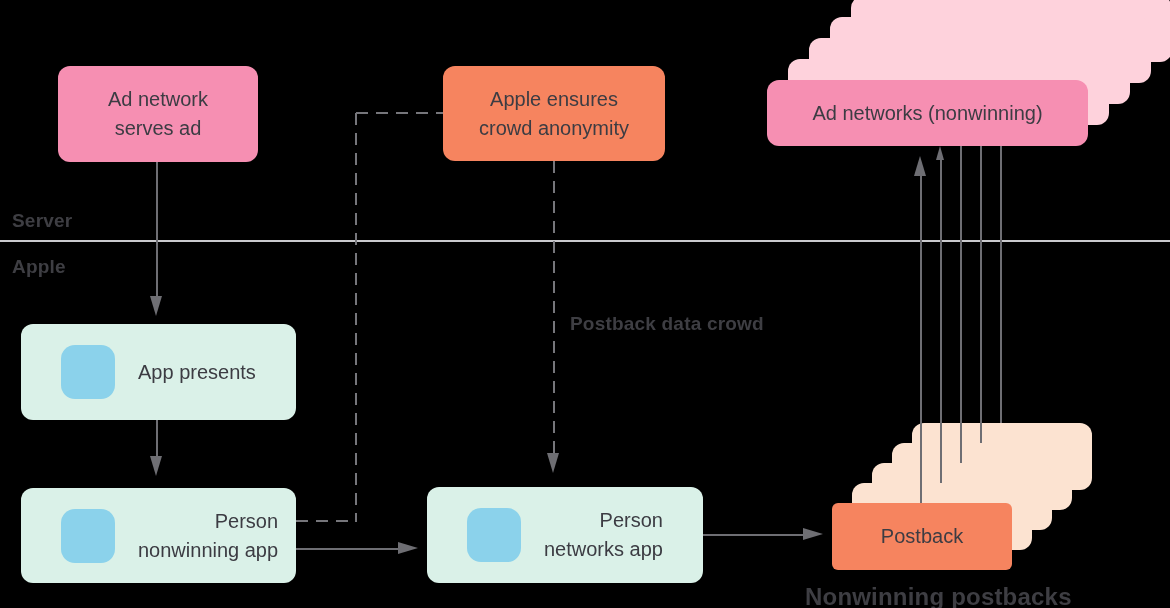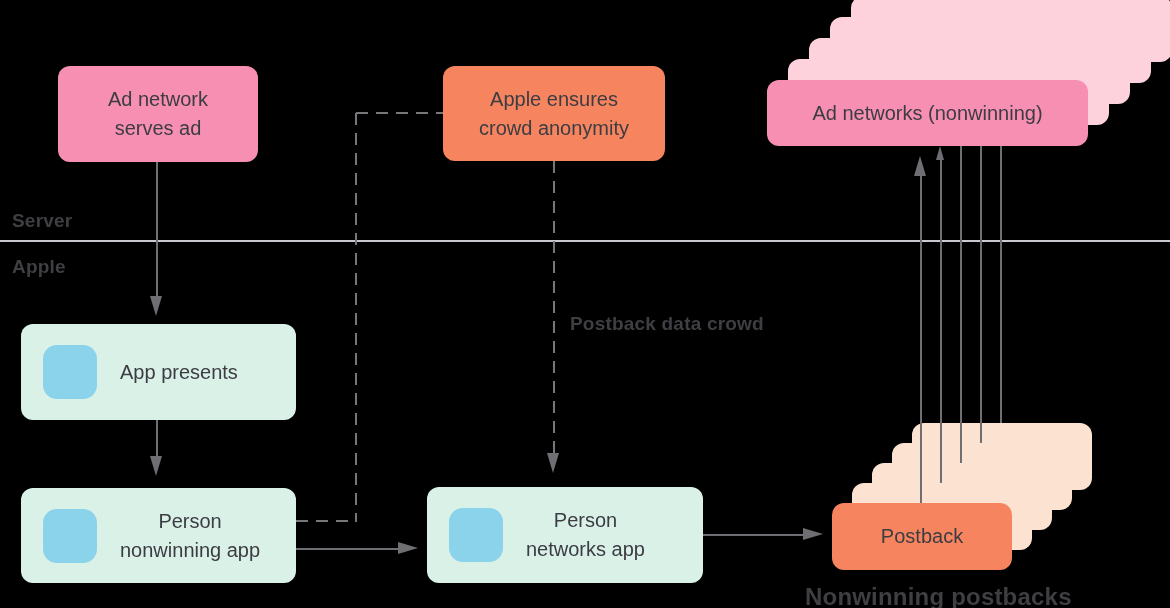--- a/index.html
+++ b/index.html
@@ -9,21 +9,21 @@
   }
   .node{
     position:absolute;border-radius:12px;display:flex;flex-direction:column;
     align-items:center;justify-content:center;text-align:center;
     font-size:20px;font-weight:500;color:var(--box_text,#3C3C43);line-height:29px;
   }
   .node.pink{background:var(--pink,#F68FB2);}
   .node.orange{background:var(--orange,#F6845F);}
   .node.teal{
     background:var(--teal,#DAF1E8);flex-direction:row;justify-content:flex-start;
-    text-align:center;padding-left:22px;box-sizing:border-box;gap:23px;
+    text-align:right;padding-left:40px;box-sizing:border-box;gap:23px;
   }
   .app-icon{width:54px;height:54px;border-radius:14px;background:var(--icon_blue,#8BD2EB);flex:0 0 auto;}
   .stack-card{position:absolute;border-radius:12px;}
   .stack-card.lightpink{background:var(--light_pink,#FED2DC);}
   .stack-card.peach{background:var(--peach,#FCE3D1);}
   .label{
     position:absolute;font-size:19px;font-weight:600;color:var(--label_gray,#3E3E43);
     white-space:nowrap;letter-spacing:0.2px;
   }
   .divider{position:absolute;left:0;top:240;width:1170px;height:2px;background:var(--divider_gray,#CACACE);}
@@ -79,21 +79,21 @@
     <span>
       <span class="l1">Person</span>
       <span class="l2">networks app</span>
     </span>
   </div>
 
   <div class="stack-card peach" style="left:912px;top:423px;width:180px;height:67px;"></div>
   <div class="stack-card peach" style="left:892px;top:443px;width:180px;height:67px;"></div>
   <div class="stack-card peach" style="left:872px;top:463px;width:180px;height:67px;"></div>
   <div class="stack-card peach" style="left:852px;top:483px;width:180px;height:67px;"></div>
-  <div class="node orange" style="left:832px;top:503px;width:180px;height:67px;">
+  <div class="node orange" style="left:832px;top:503px;width:180px;height:67px;border-radius:6px;">
     <span>Postback</span>
   </div>
 
   <div class="vline" style="left:156px;top:162px;height:134px;"></div>
   <div class="arr down" style="left:150px;top:296px;"></div>
 
   <div class="vline" style="left:156px;top:420px;height:36px;"></div>
   <div class="arr down" style="left:150px;top:456px;"></div>
 
   <div class="vdash" style="left:553px;top:161px;height:292px;"></div>

